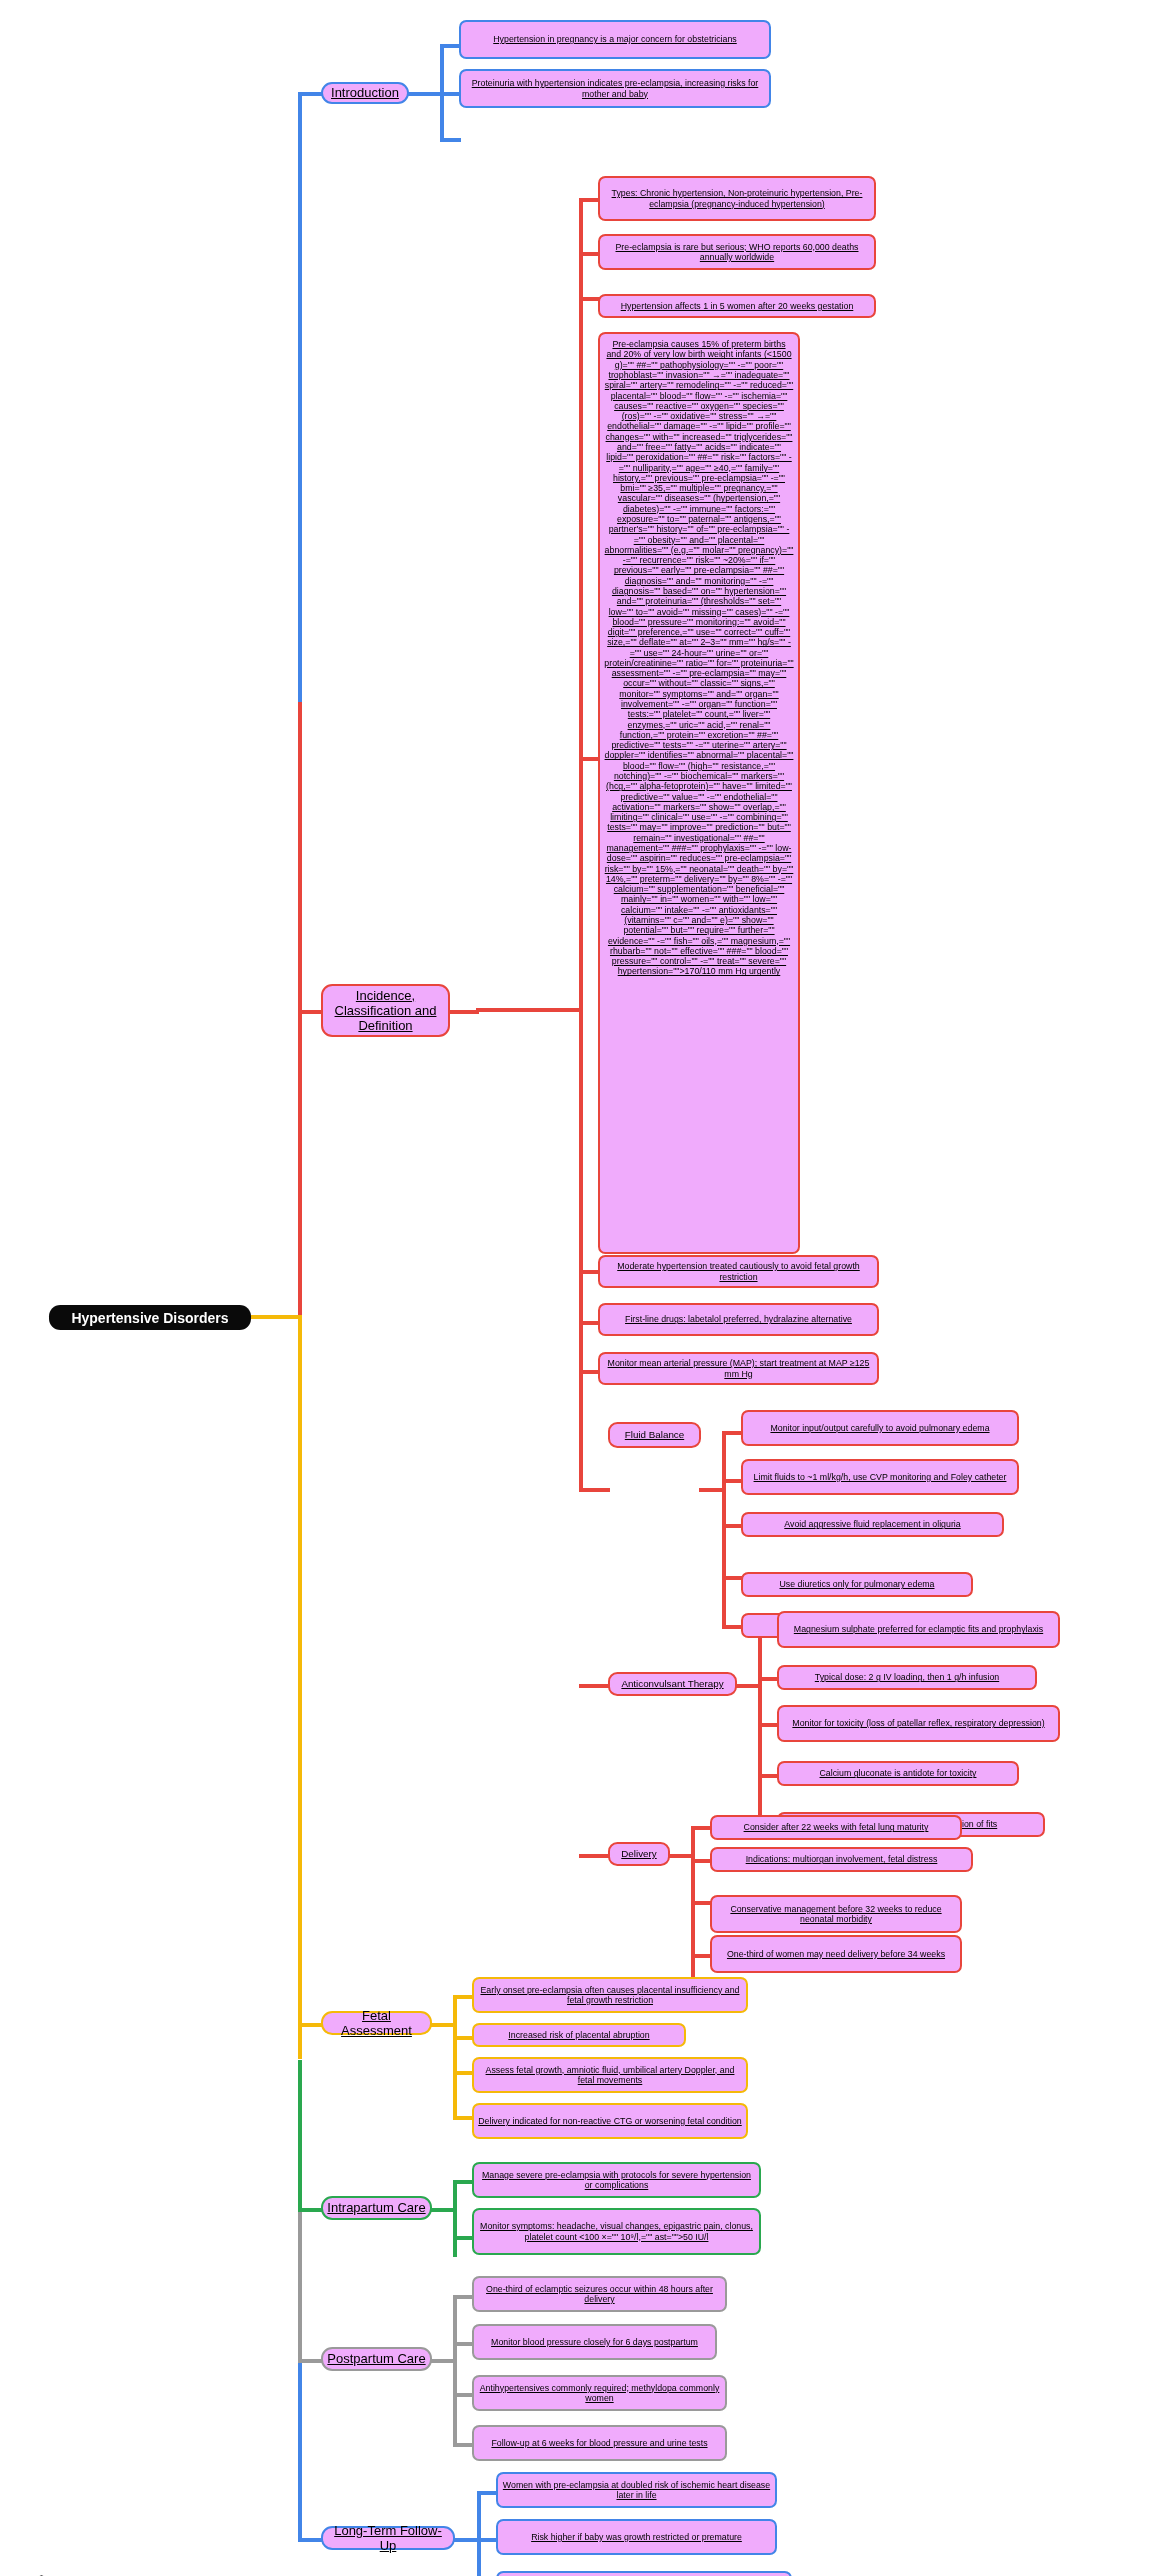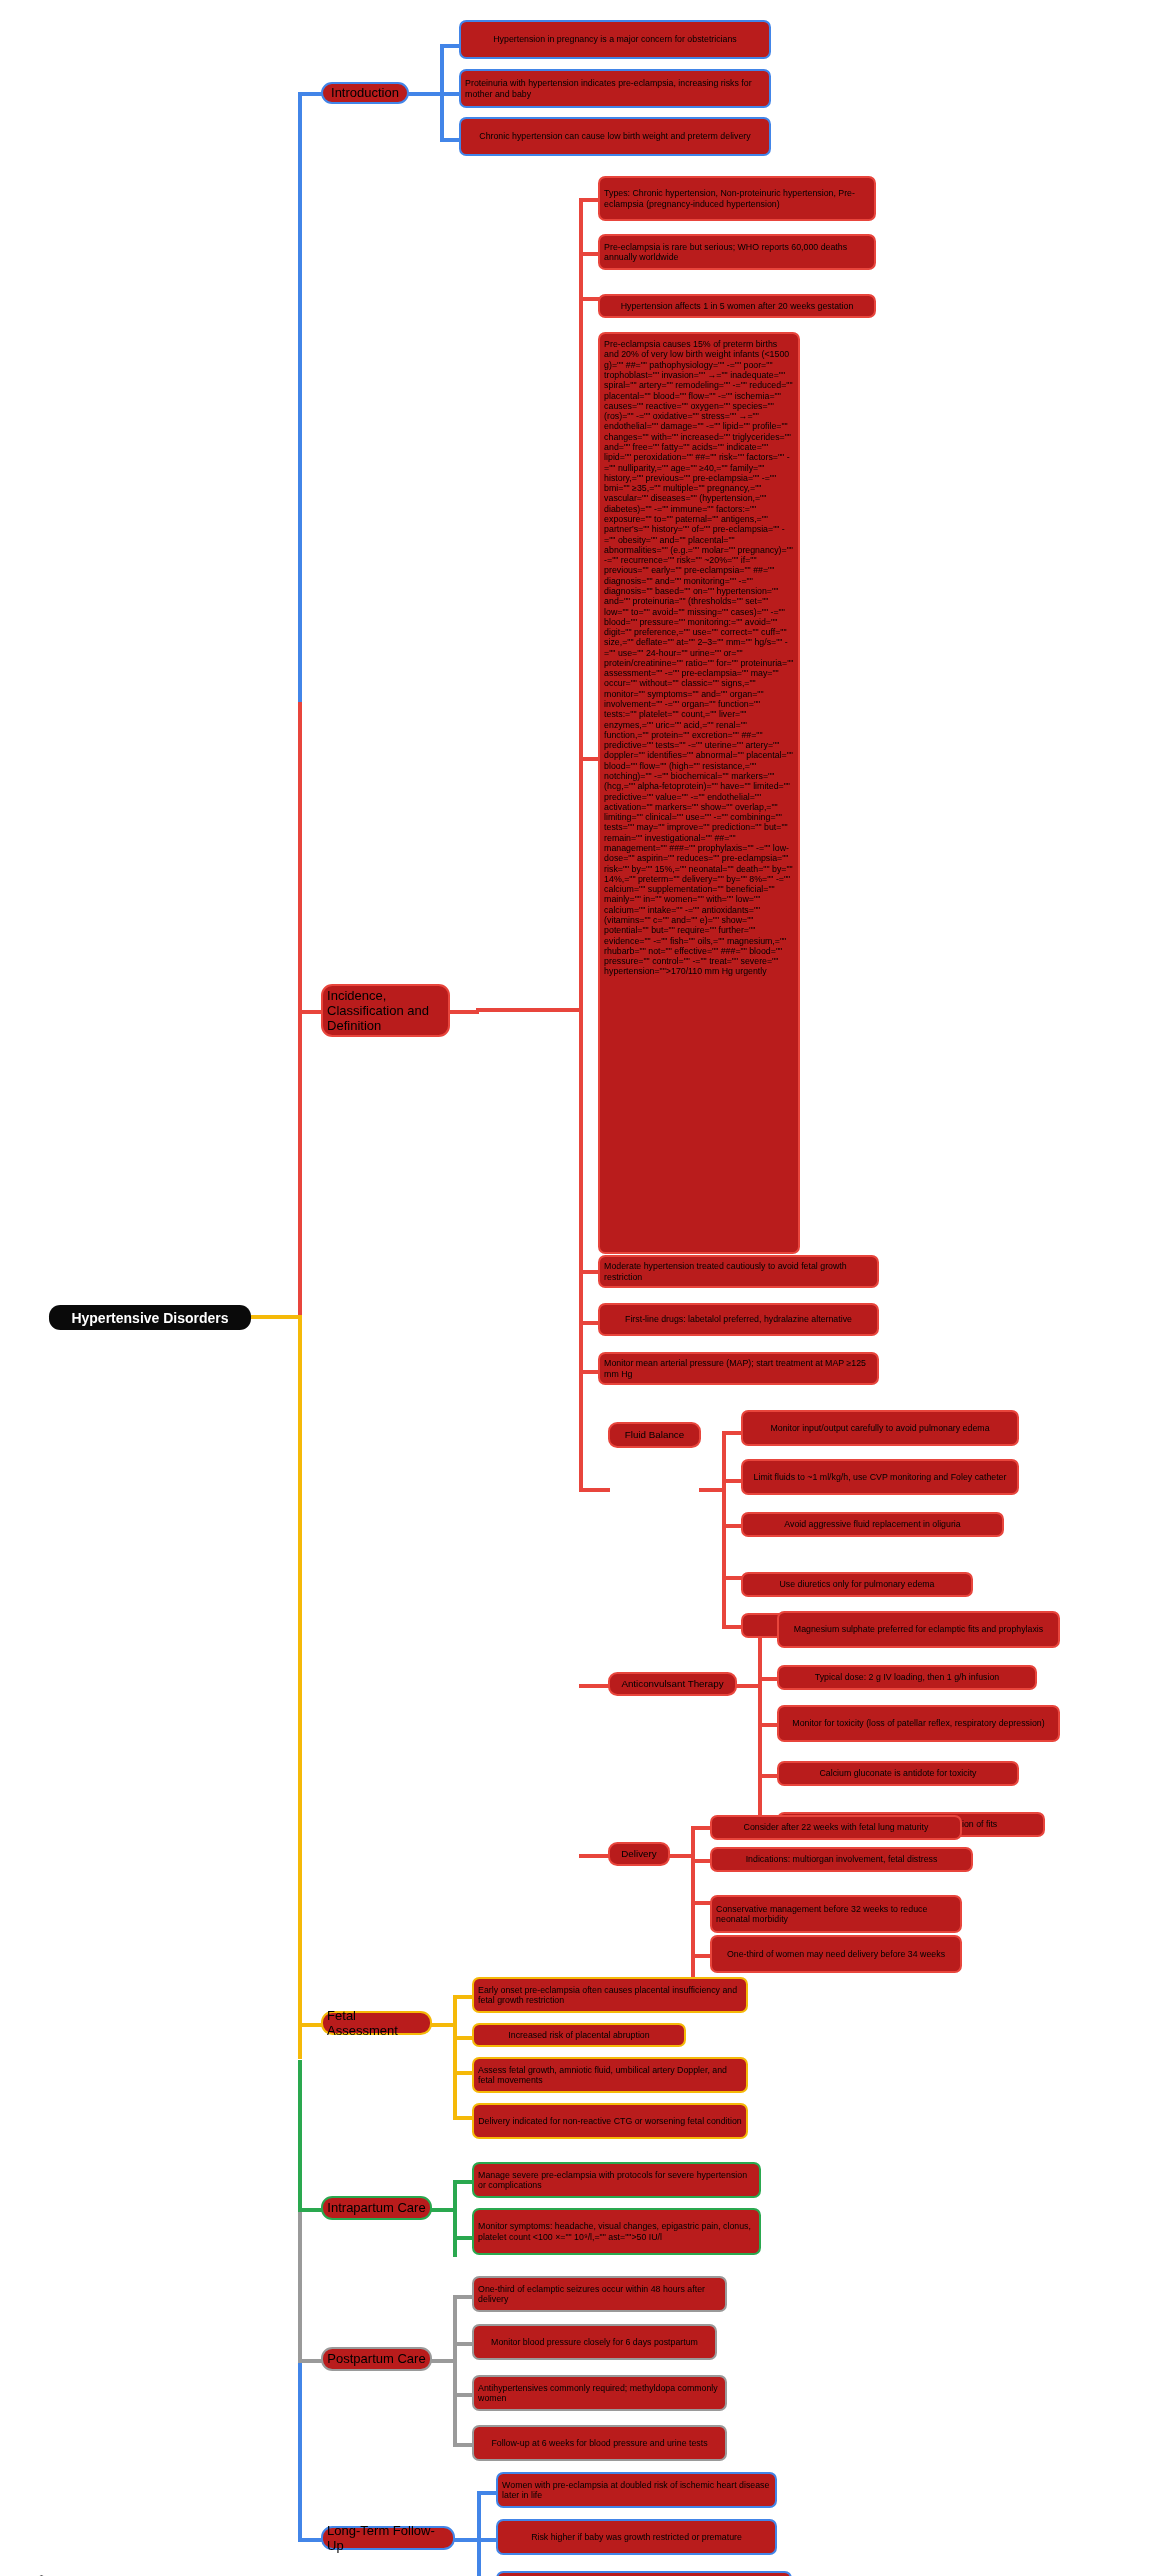--- a/index.html
+++ b/index.html
@@ -17,31 +17,33 @@
     overflow: hidden;
   }
   
   .ln { position: absolute; }
   .lnv { width: 3.6px; }
   .lnh { height: 3.6px; }
 
   
   .node {
     position: absolute;
-    background: #b91c1c;
+    background: #f0abfc;
     border-style: solid;
     border-width: 2.6px;
     border-radius: 8.2px;
     display: flex;
     align-items: center;
     justify-content: center;
+    text-align: center;
     line-height: 1.18;
     color: #000000;
     padding: 2.1px 4.1px;
     z-index: 3;
+    text-decoration: underline;
   }
   .branch-node { font-size: 13px; border-radius: 11.3px; }
   .leaf-node   { font-size: 8.8px; border-radius: 7.2px; }
   .sub-node    { font-size: 9.8px; border-radius: 9.3px; }
 
   
   #root-node {
     position: absolute;
     background: #0a0a0a;
     color: #ffffff;
@@ -117,23 +119,20 @@
   <div class="ln lnh b-blue" style="left:440px; top:44px;  width:20.6px;"></div>
   <div class="ln lnh b-blue" style="left:440px; top:92px; width:20.6px;"></div>
   <div class="ln lnh b-blue" style="left:440px; top:138px; width:20.6px;"></div>
 
   <div class="node leaf-node c-blue" style="left:459px; top:19.6px; width:312px; height:39px;">
     <span>Hypertension in pregnancy is a major concern for obstetricians</span>
   </div>
   <div class="node leaf-node c-blue" style="left:459px; top:69px; width:312px; height:39px;">
     <span>Proteinuria with hypertension indicates pre-eclampsia, increasing risks for mother and baby</span>
   </div>
-  <div class="node leaf-node c-blue" style="left:459px; top:117px; width:312px; height:39px;">
-    <span>Chronic hypertension can cause low birth weight and preterm delivery</span>
-  </div>
 
   <div class="ln lnh b-red" style="left:298px; top:1010px; width:26px;"></div>
 
   <div class="node branch-node c-red" style="left:321px; top:984px; width:129px; height:53px;">
     <span>Incidence, Classification and Definition</span>
   </div>
 
   <div class="ln lnh b-red" style="left:448px; top:1010px; width:31px;"></div>
   <div class="ln lnv b-red" style="left:579px; top:198px; height:1293px;"></div>
   <div class="ln lnh b-red" style="left:476px; top:1008px; width:106px;"></div>

